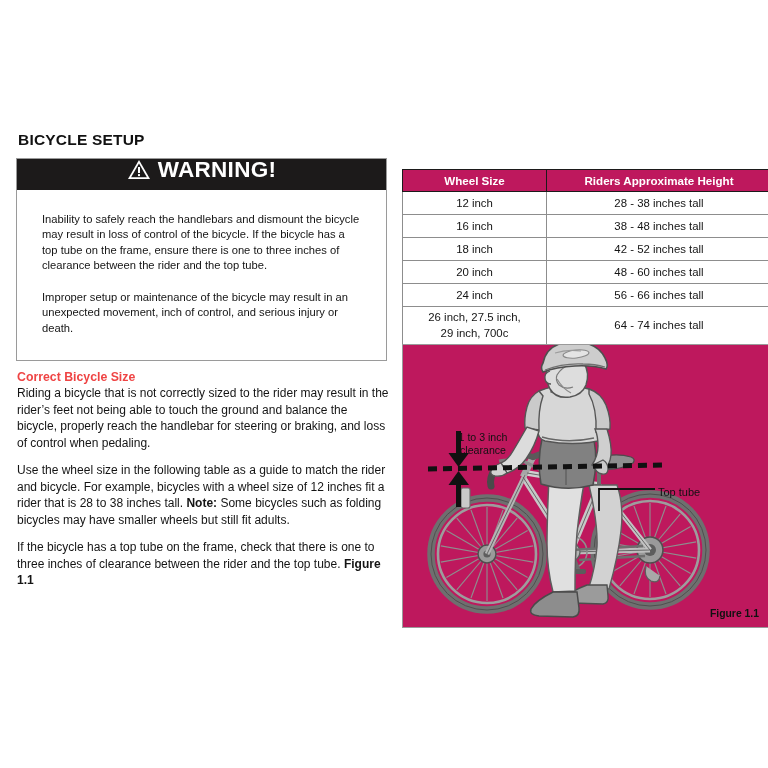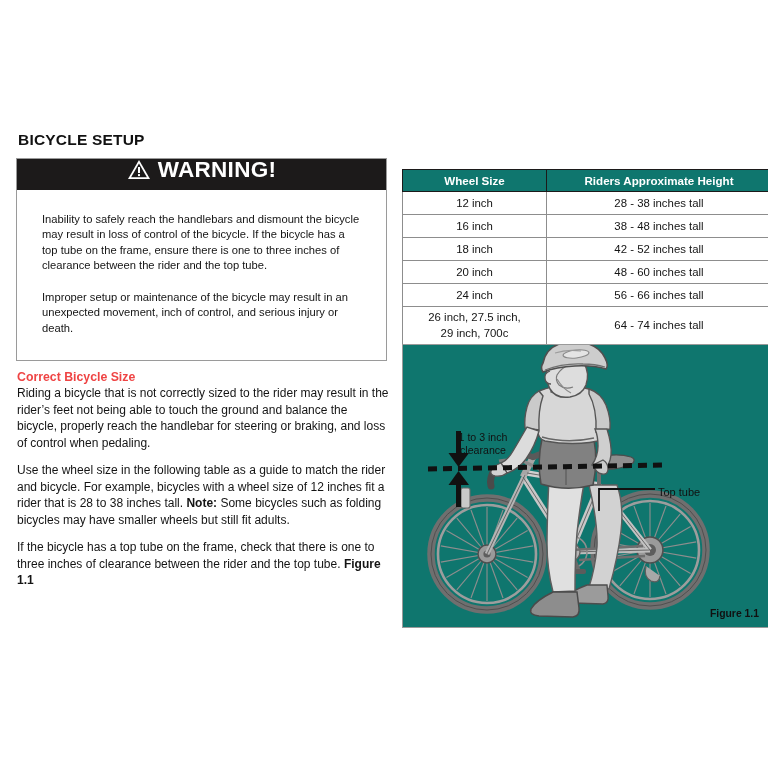--- a/index.html
+++ b/index.html
@@ -106,21 +106,21 @@
     font-size: 11.4px;
     table-layout: fixed;
   }
   .size-table th, .size-table td {
     border: 1px solid #8d8d8d;
     text-align: center;
     padding: 0;
     color: #141414;
   }
   .size-table thead th {
-    background: #0f766e;
+    background: #be185d;
     color: #ffffff;
     font-weight: bold;
     font-size: 11.6px;
     height: 21px;
     border-color: #1c1a1a;
   }
   .size-table tbody td {
     height: 22px;
     background: #fff;
   }
@@ -132,21 +132,21 @@
   .col-height { width: 224px; }
 
   
   .figure-box {
     position: absolute;
     left: 394px;
     top: 344px;
     width: 367px;
     height: 284px;
     border: 1px solid #9a9a9a;
-    background: #0f766e;
+    background: #be185d;
     box-sizing: border-box;
     overflow: hidden;
   }
   .figure-svg {
     position: absolute;
     left: 0;
     top: 0;
   }
   .fig-label {
     position: absolute;

